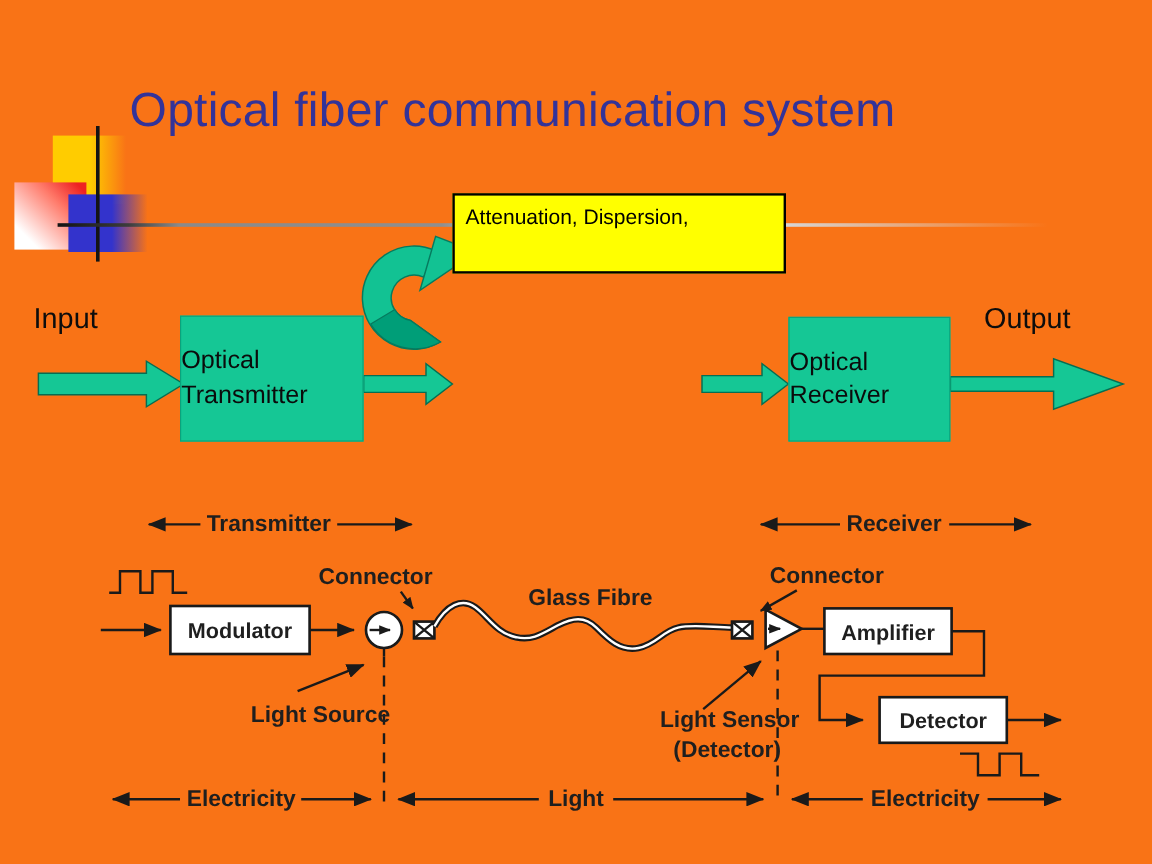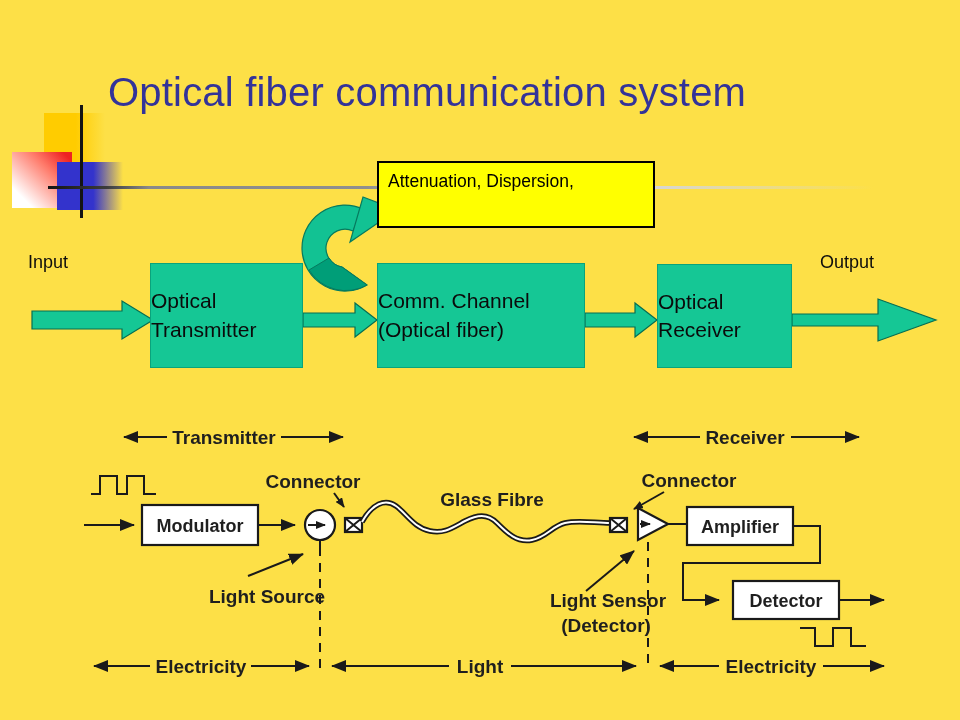--- a/index.html
+++ b/index.html
@@ -1,16 +1,16 @@
 <!DOCTYPE html>
 <html><head>
 <meta charset="utf-8">
 <style>
   html,body{margin:0;padding:0;background:#fff;}
-  .slide{position:relative;width:960px;height:720px;background:#fde047;overflow:hidden;
+  .slide{position:relative;width:960px;height:720px;background:#f97316;overflow:hidden;
          font-family:"Liberation Sans",sans-serif;}
 
   
   .title{position:absolute;left:108px;top:70px;font-size:40px;color:#333399;
          letter-spacing:.2px;white-space:nowrap;}
 
   
   .deco-yellow{position:absolute;left:44px;top:113px;width:61px;height:57px;
     background:linear-gradient(to right,#ffcc00 52%,rgba(255,204,0,0) 100%);}
   .deco-red{position:absolute;left:12px;top:152px;width:60px;height:56px;
@@ -21,21 +21,21 @@
   .deco-hline{position:absolute;left:48px;top:186px;width:842px;height:3px;
     background:linear-gradient(to right,#141414 0%,#3c3c3c 7%,#8a8a8a 12%,#8f8f8f 38%,
                #c6c6c6 45%,#d6d6d6 72%,rgba(255,255,255,0) 98%);}
 
   
   .note{position:absolute;left:377px;top:161px;width:278px;height:67px;background:#ffff00;
         border:2px solid #000;box-sizing:border-box;padding:5px 0 0 9px;font-size:17.5px;
         line-height:1.5;color:#000;z-index:5;}
 
   
-  .io-label{position:absolute;font-size:18px;color:#0d0d0d;}
+  .io-label{position:absolute;font-size:24px;color:#0d0d0d;}
   .fbox{position:absolute;background:#15c795;border:1px solid #0aa37c;box-sizing:border-box;
         display:flex;flex-direction:column;justify-content:center;align-items:flex-start;
         font-size:21px;line-height:1.35;color:#0b0b0b;text-align:center;}
 
   svg{position:absolute;left:0;}
   .flow-svg{top:0;}
   .diag-svg{top:400px;}
 
   
   .dln{stroke:#1a1a1a;stroke-width:2;fill:none;}
@@ -71,24 +71,20 @@
     <path d="M309,270 A43 43 0 0 0 367,285 L342,267 A19 19 0 0 1 329,258 Z" fill="#009e78" stroke="#067a5e" stroke-width="1"></path>
     <path d="M363,197 L397,210 L350,242 Z" fill="#12c293" stroke="#067a5e" stroke-width="1.2"></path>
   </svg>
 
   <div class="io-label" style="left:28px;top:252px;">Input</div>
   <div class="io-label" style="left:820px;top:252px;">Output</div>
 
   <div class="fbox" style="left:150px;top:263px;width:153px;height:105px;">
     <div>Optical</div>
     <div>Transmitter</div>
-  </div>
-  <div class="fbox" style="left:377px;top:263px;width:208px;height:105px;">
-    <div>Comm. Channel</div>
-    <div>(Optical fiber)</div>
   </div>
   <div class="fbox" style="left:657px;top:264px;width:135px;height:104px;">
     <div>Optical</div>
     <div>Receiver</div>
   </div>
 
   <svg class="diag-svg" width="960" height="320" viewBox="0 0 960 320">
     <defs>
       <marker id="ah" markerUnits="userSpaceOnUse" markerWidth="15" markerHeight="12" refX="14" refY="6" orient="auto">
           <path d="M0,0 L15,6 L0,12 Z" fill="#1a1a1a"></path>

